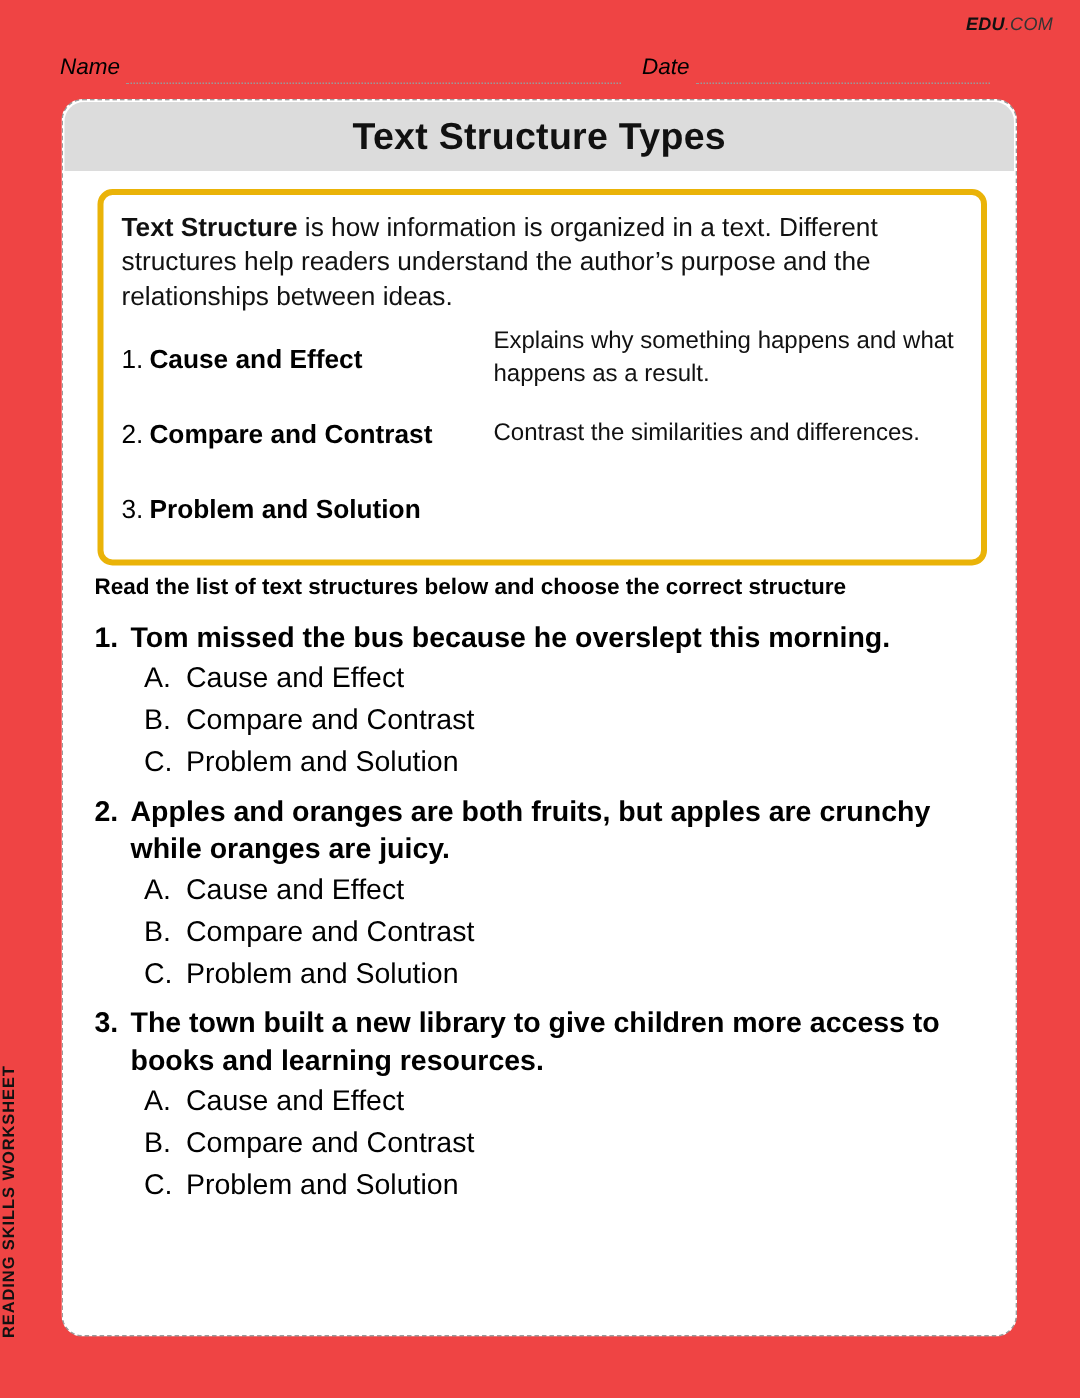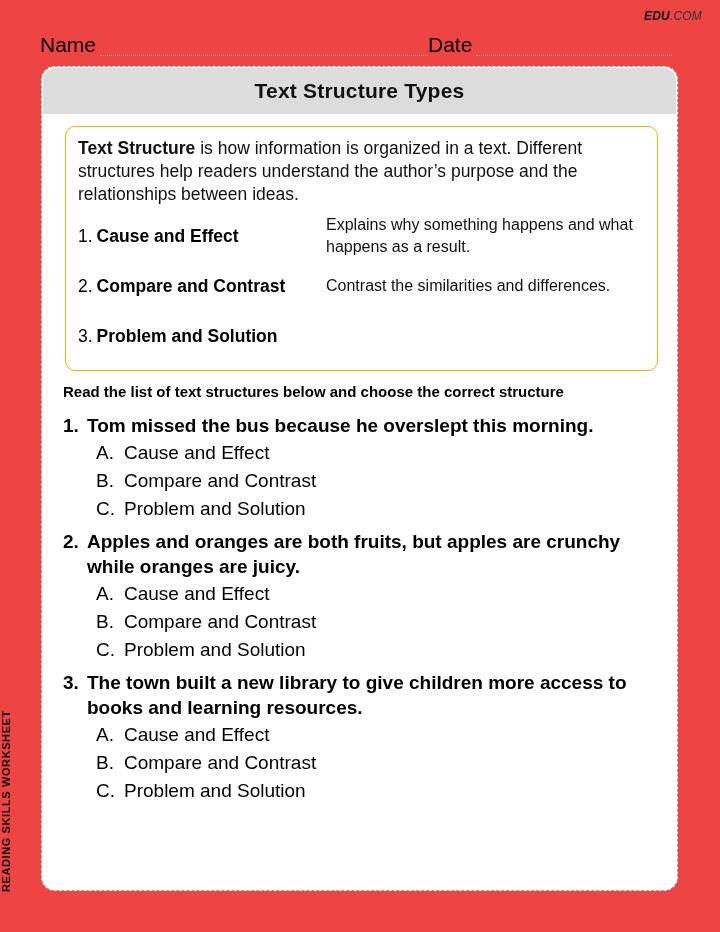--- a/index.html
+++ b/index.html
@@ -45,24 +45,25 @@
     position: absolute;
     top: 30px;
     left: 40px;
     width: 640px;
     height: 26px;
     display: flex;
     align-items: flex-end;
   }
   .nd-field { display: flex; align-items: flex-end; }
   .nd-label {
-    font-size: 21px;
+    font-size: 15px;
     line-height: 22px;
     white-space: nowrap;
     padding-right: 4px;
+    font-style: italic;
   }
   .nd-rule {
     border-bottom: 1px dotted #9a9a9a;
     height: 20px;
   }
   .nd-name { width: 388px; }
   .nd-name .nd-rule { width: 330px; }
   .nd-date { width: 252px; }
   .nd-date .nd-rule { width: 196px; }
 
@@ -100,33 +101,33 @@
     width: 633px;
     height: 46px;
     background: #dcdcdc;
     border-top-left-radius: 13px;
     border-top-right-radius: 13px;
     display: flex;
     align-items: center;
     justify-content: center;
   }
   .title-band h1 {
-    font-size: 21px;
+    font-size: 25px;
     font-weight: bold;
     letter-spacing: 0.2px;
     color: #111;
   }
 
   
   .info-card {
     position: absolute;
     left: 23px;
     top: 59px;
     width: 593px;
-    border: 1px solid #eab308;
+    border: 4px solid #eab308;
     border-radius: 10px;
     background: #ffffff;
     padding: 10px 12px 9px 12px;
   }
   .info-intro {
     font-size: 17.5px;
     line-height: 23px;
     color: #111;
   }
   .info-intro b { font-weight: bold; }

